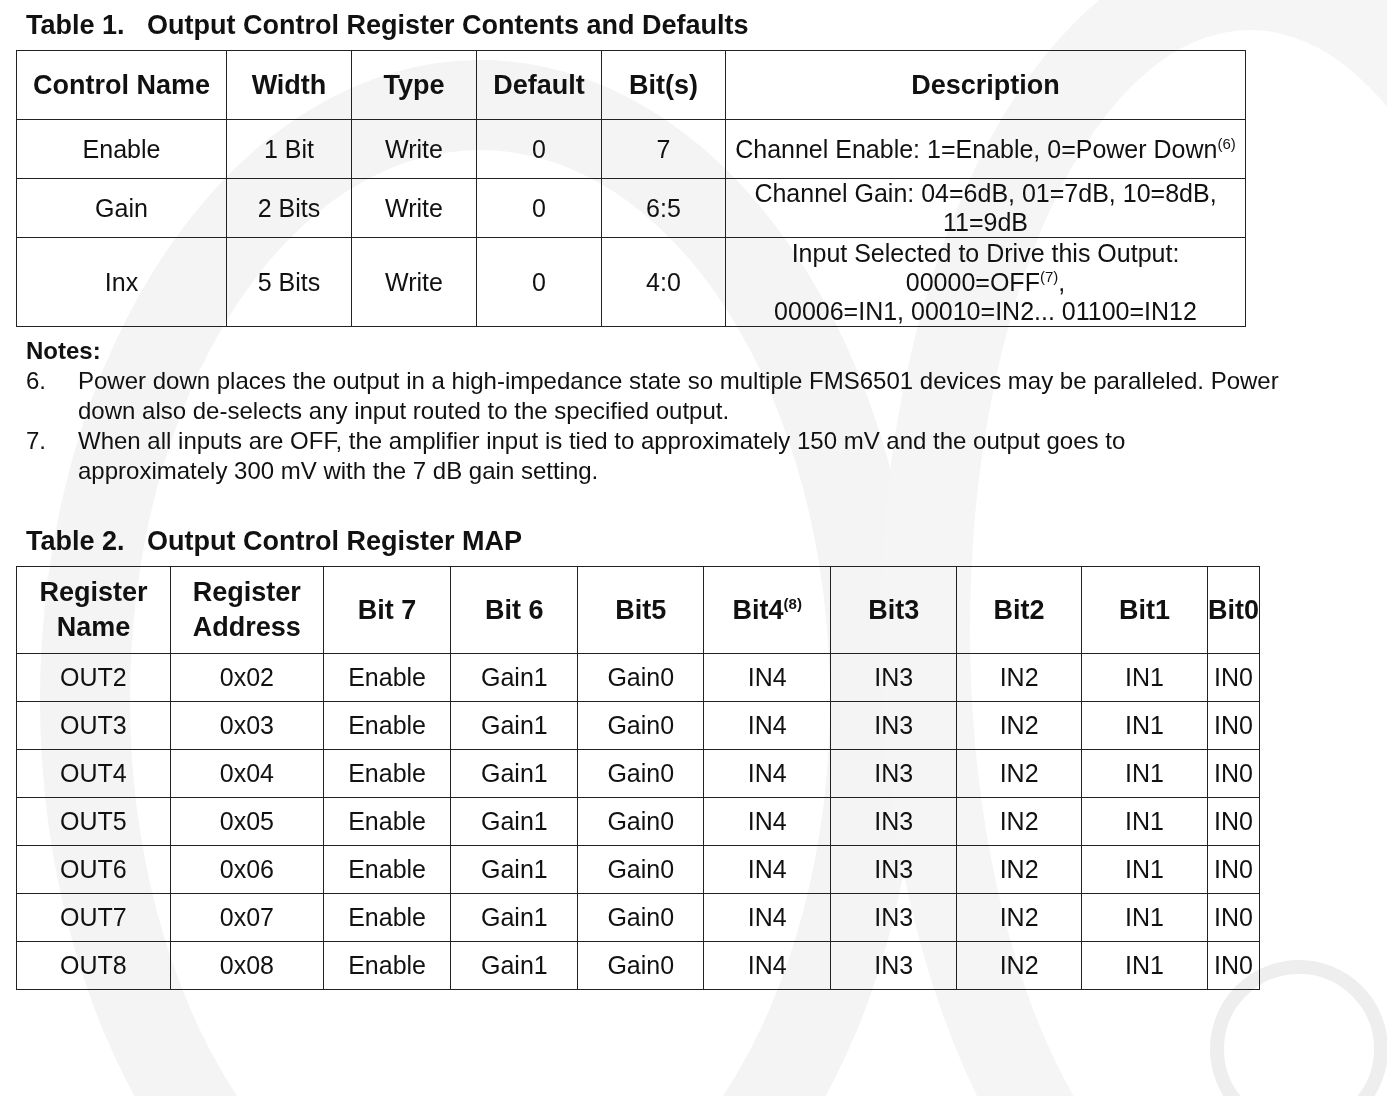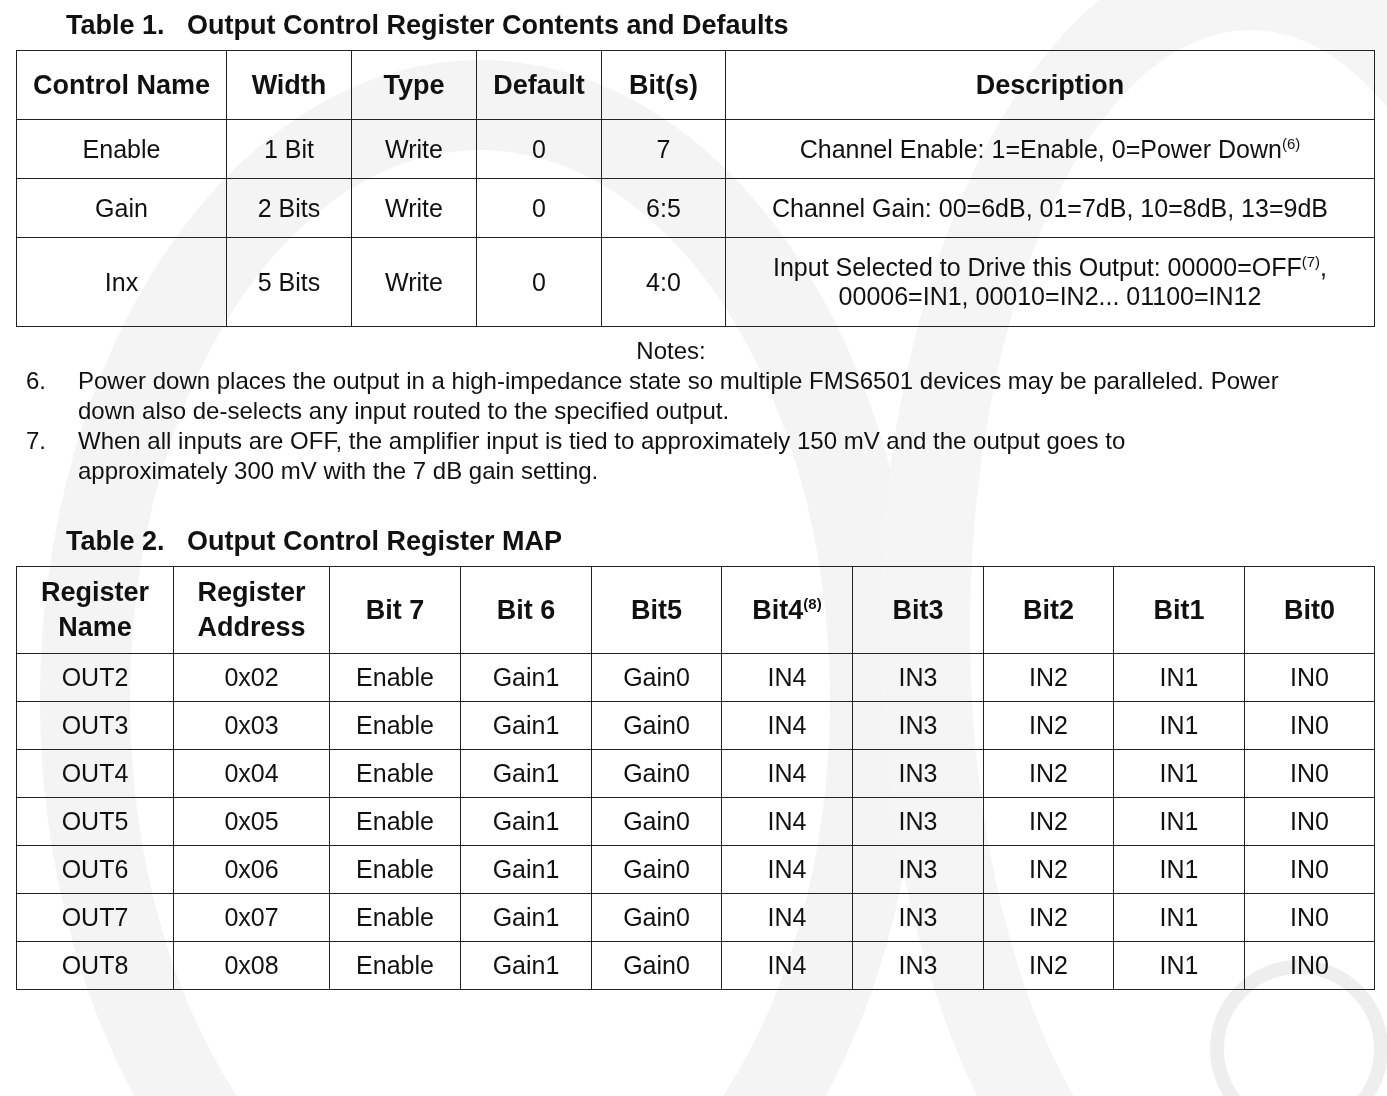--- a/index.html
+++ b/index.html
@@ -8,36 +8,35 @@
       background: #ffffff; font-family: "Liberation Sans", sans-serif; color: #111;
     }
     .wm { position: absolute; border-radius: 50%; pointer-events: none; }
     .wm1 { left: 40px; top: 60px; width: 700px; height: 1100px; border: 90px solid #f4f4f4; }
     .wm2 { left: 880px; top: -60px; width: 560px; height: 1200px; border: 90px solid #f5f5f5; }
     .wm3 { left: 1210px; top: 960px; width: 150px; height: 150px; border: 14px solid #eeeeee; }
     .content { position: relative; z-index: 1; }
     .caption {
       position: absolute; font-weight: bold; font-size: 27px; left: 26px;
       white-space: pre;
-      margin-left: 40px;
     }
     table { position: absolute; border-collapse: collapse; left: 16px; background: transparent; }
     td, th { border: 1.5px solid #222; text-align: center; padding: 0; }
     th { font-weight: bold; font-size: 27px; }
     td { font-size: 25px; font-weight: normal; }
     sup { font-size: 15px; vertical-align: super; line-height: 0; }
-    #t1 { top: 50px; width: 1359px; }
+    #t1 { top: 50px; width: 1230px; }
     #t1 th { height: 68px; }
     #t1 tr.r1 td, #t1 tr.r2 td { height: 58px; }
     #t1 tr.r3 td { height: 88px; line-height: 29px; }
     .notes { position: absolute; left: 26px; top: 336px; font-size: 24px; line-height: 30px; }
-    .notes .title { font-weight: normal; text-align: center; }
+    .notes .title { font-weight: bold; }
     .note { display: flex; }
     .note .num { width: 52px; flex: none; }
-    #t2 { top: 566px; width: 1359px; }
+    #t2 { top: 566px; width: 1244px; }
     #t2 th { height: 86px; line-height: 35px; }
     #t2 td { height: 47px; }
   </style>
 </head>
 <body>
 
 <div class="wm wm1"></div>
 <div class="wm wm2"></div>
 <div class="wm wm3"></div>
 
@@ -72,21 +71,21 @@
         <span>Channel Enable: 1=Enable, 0=Power Down</span><sup>(6)</sup>
       </td>
     </tr>
     <tr class="r2">
       <td>Gain</td>
       <td>2 Bits</td>
       <td>Write</td>
       <td>0</td>
       <td>6:5</td>
       <td>
-        <span>Channel Gain: 00=6dB, 01=7dB, 10=8dB, 13=9dB</span>
+        <span>Channel Gain: 04=6dB, 01=7dB, 10=8dB, 11=9dB</span>
       </td>
     </tr>
     <tr class="r3">
       <td>Inx</td>
       <td>5 Bits</td>
       <td>Write</td>
       <td>0</td>
       <td>4:0</td>
       <td>
         <span>Input Selected to Drive this Output: 00000=OFF</span><sup>(7)</sup><span>,</span><br>

